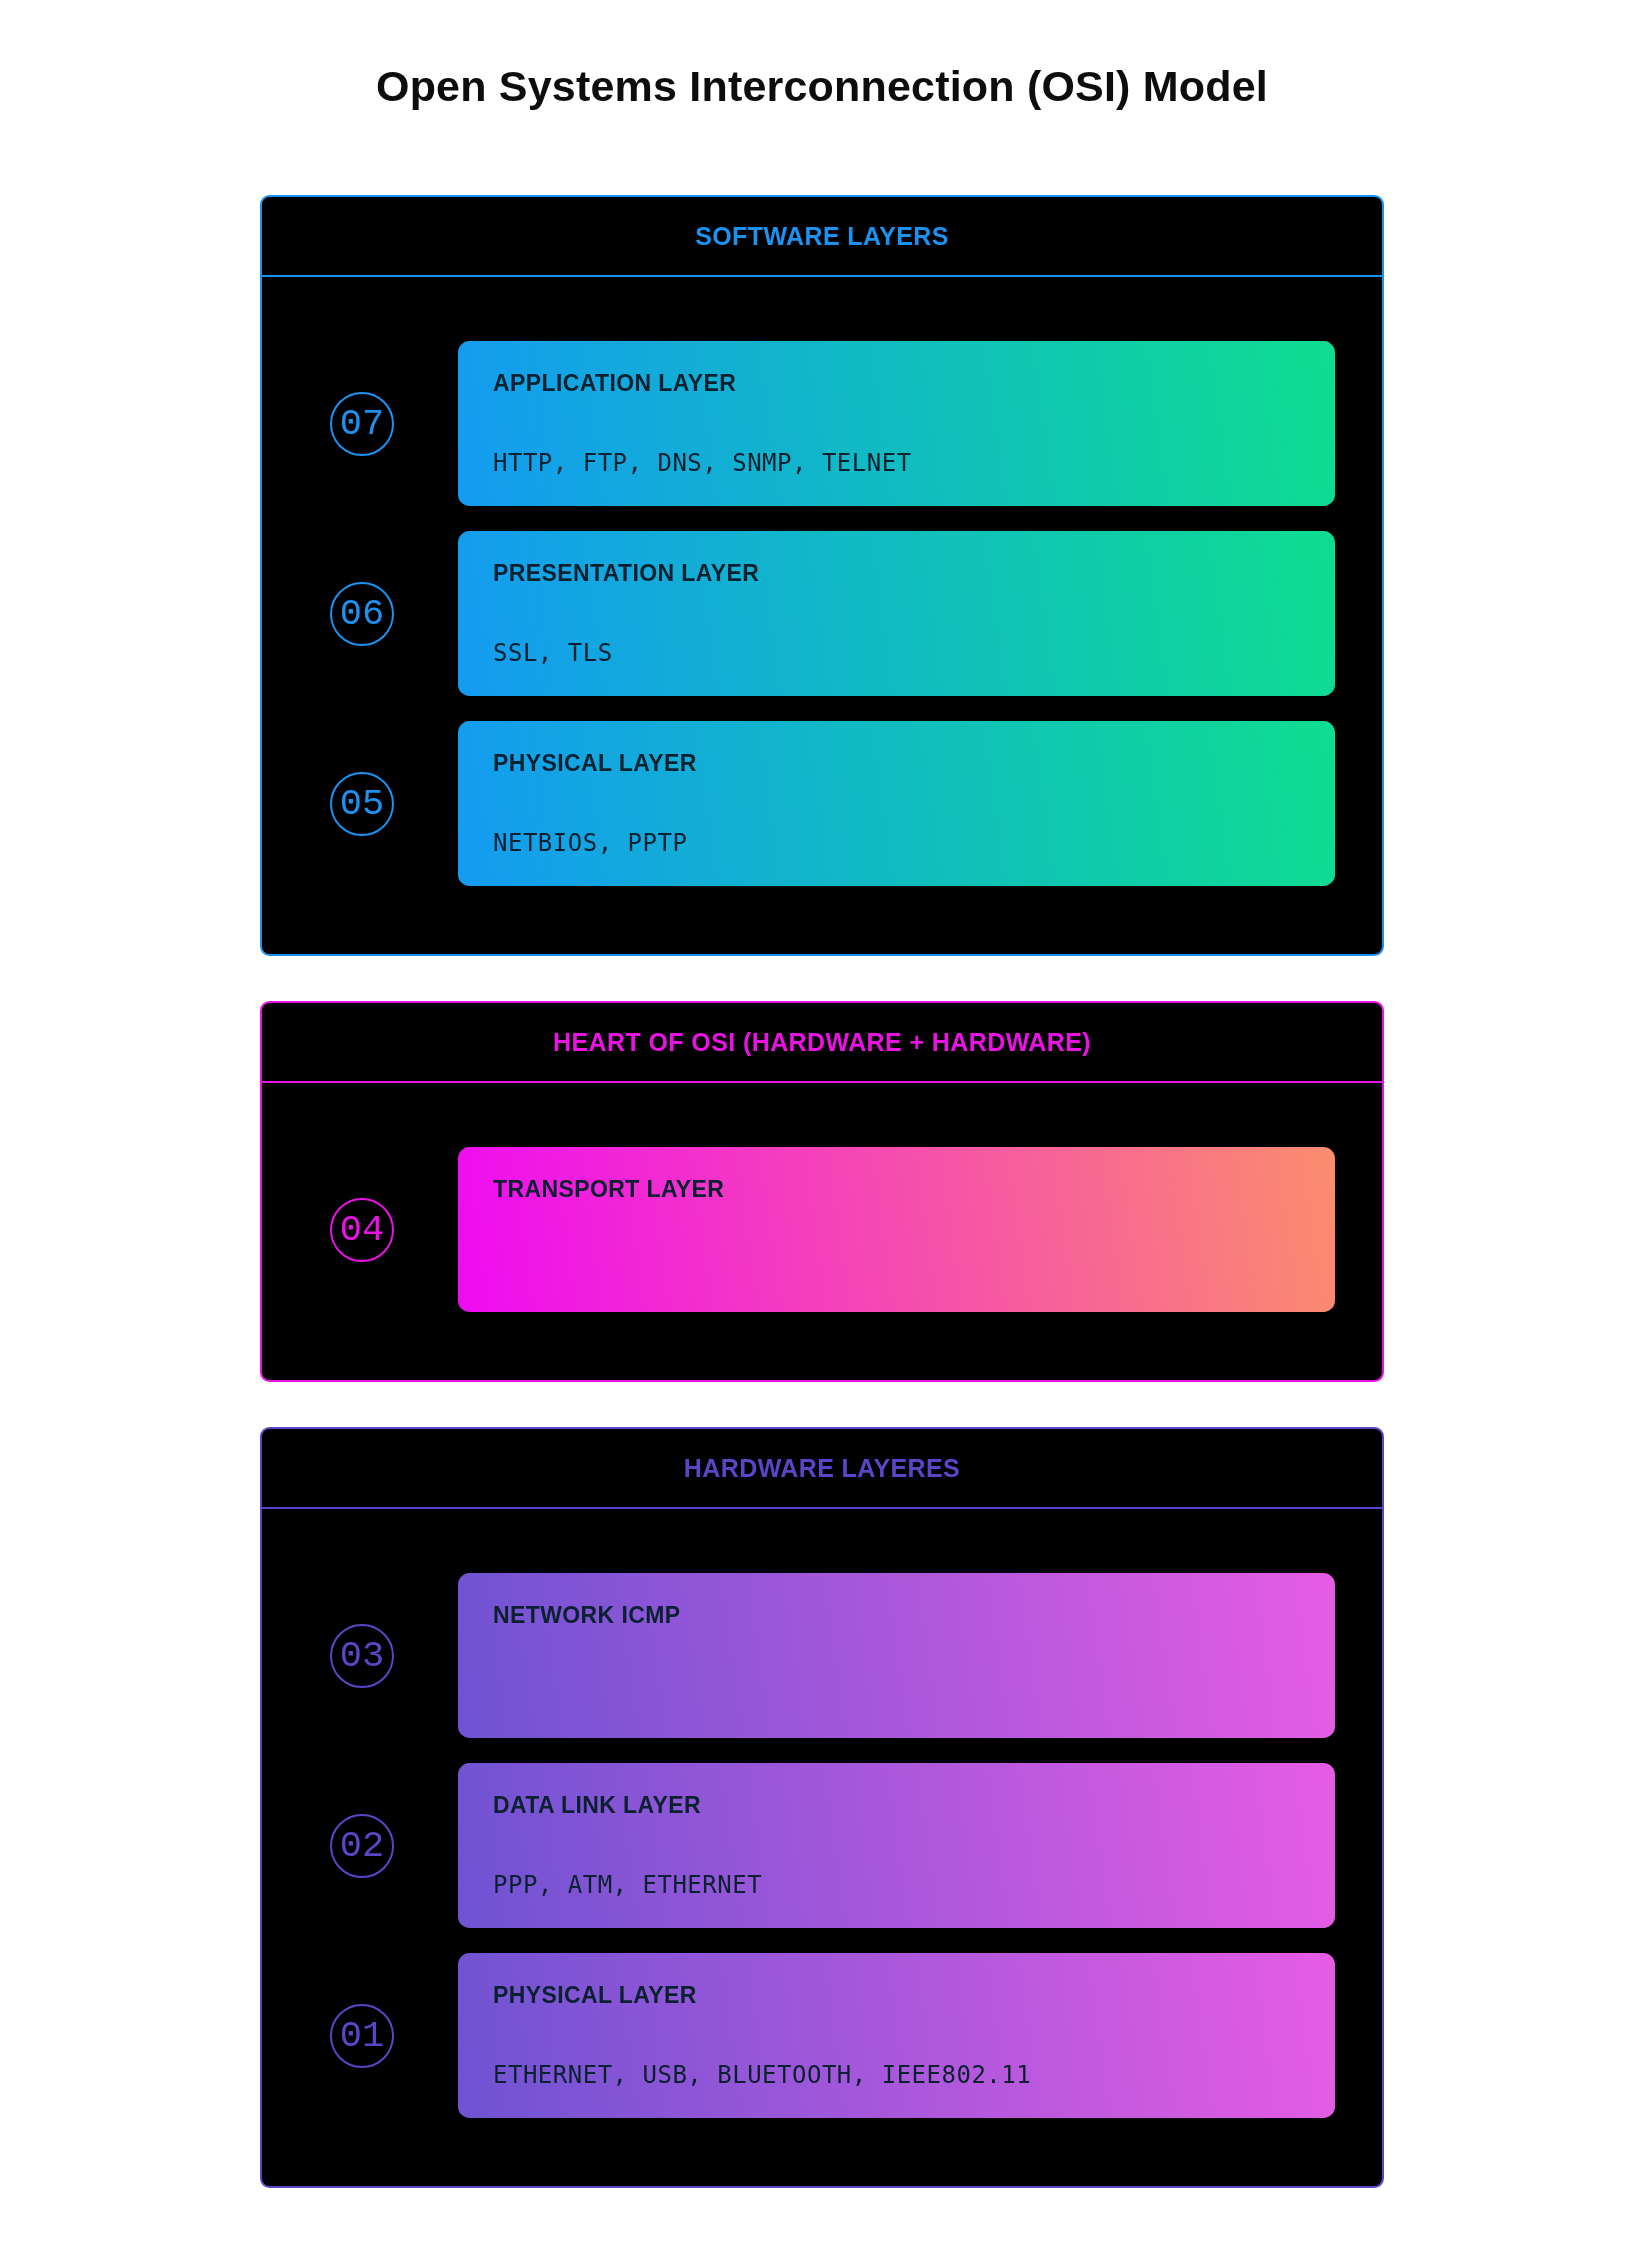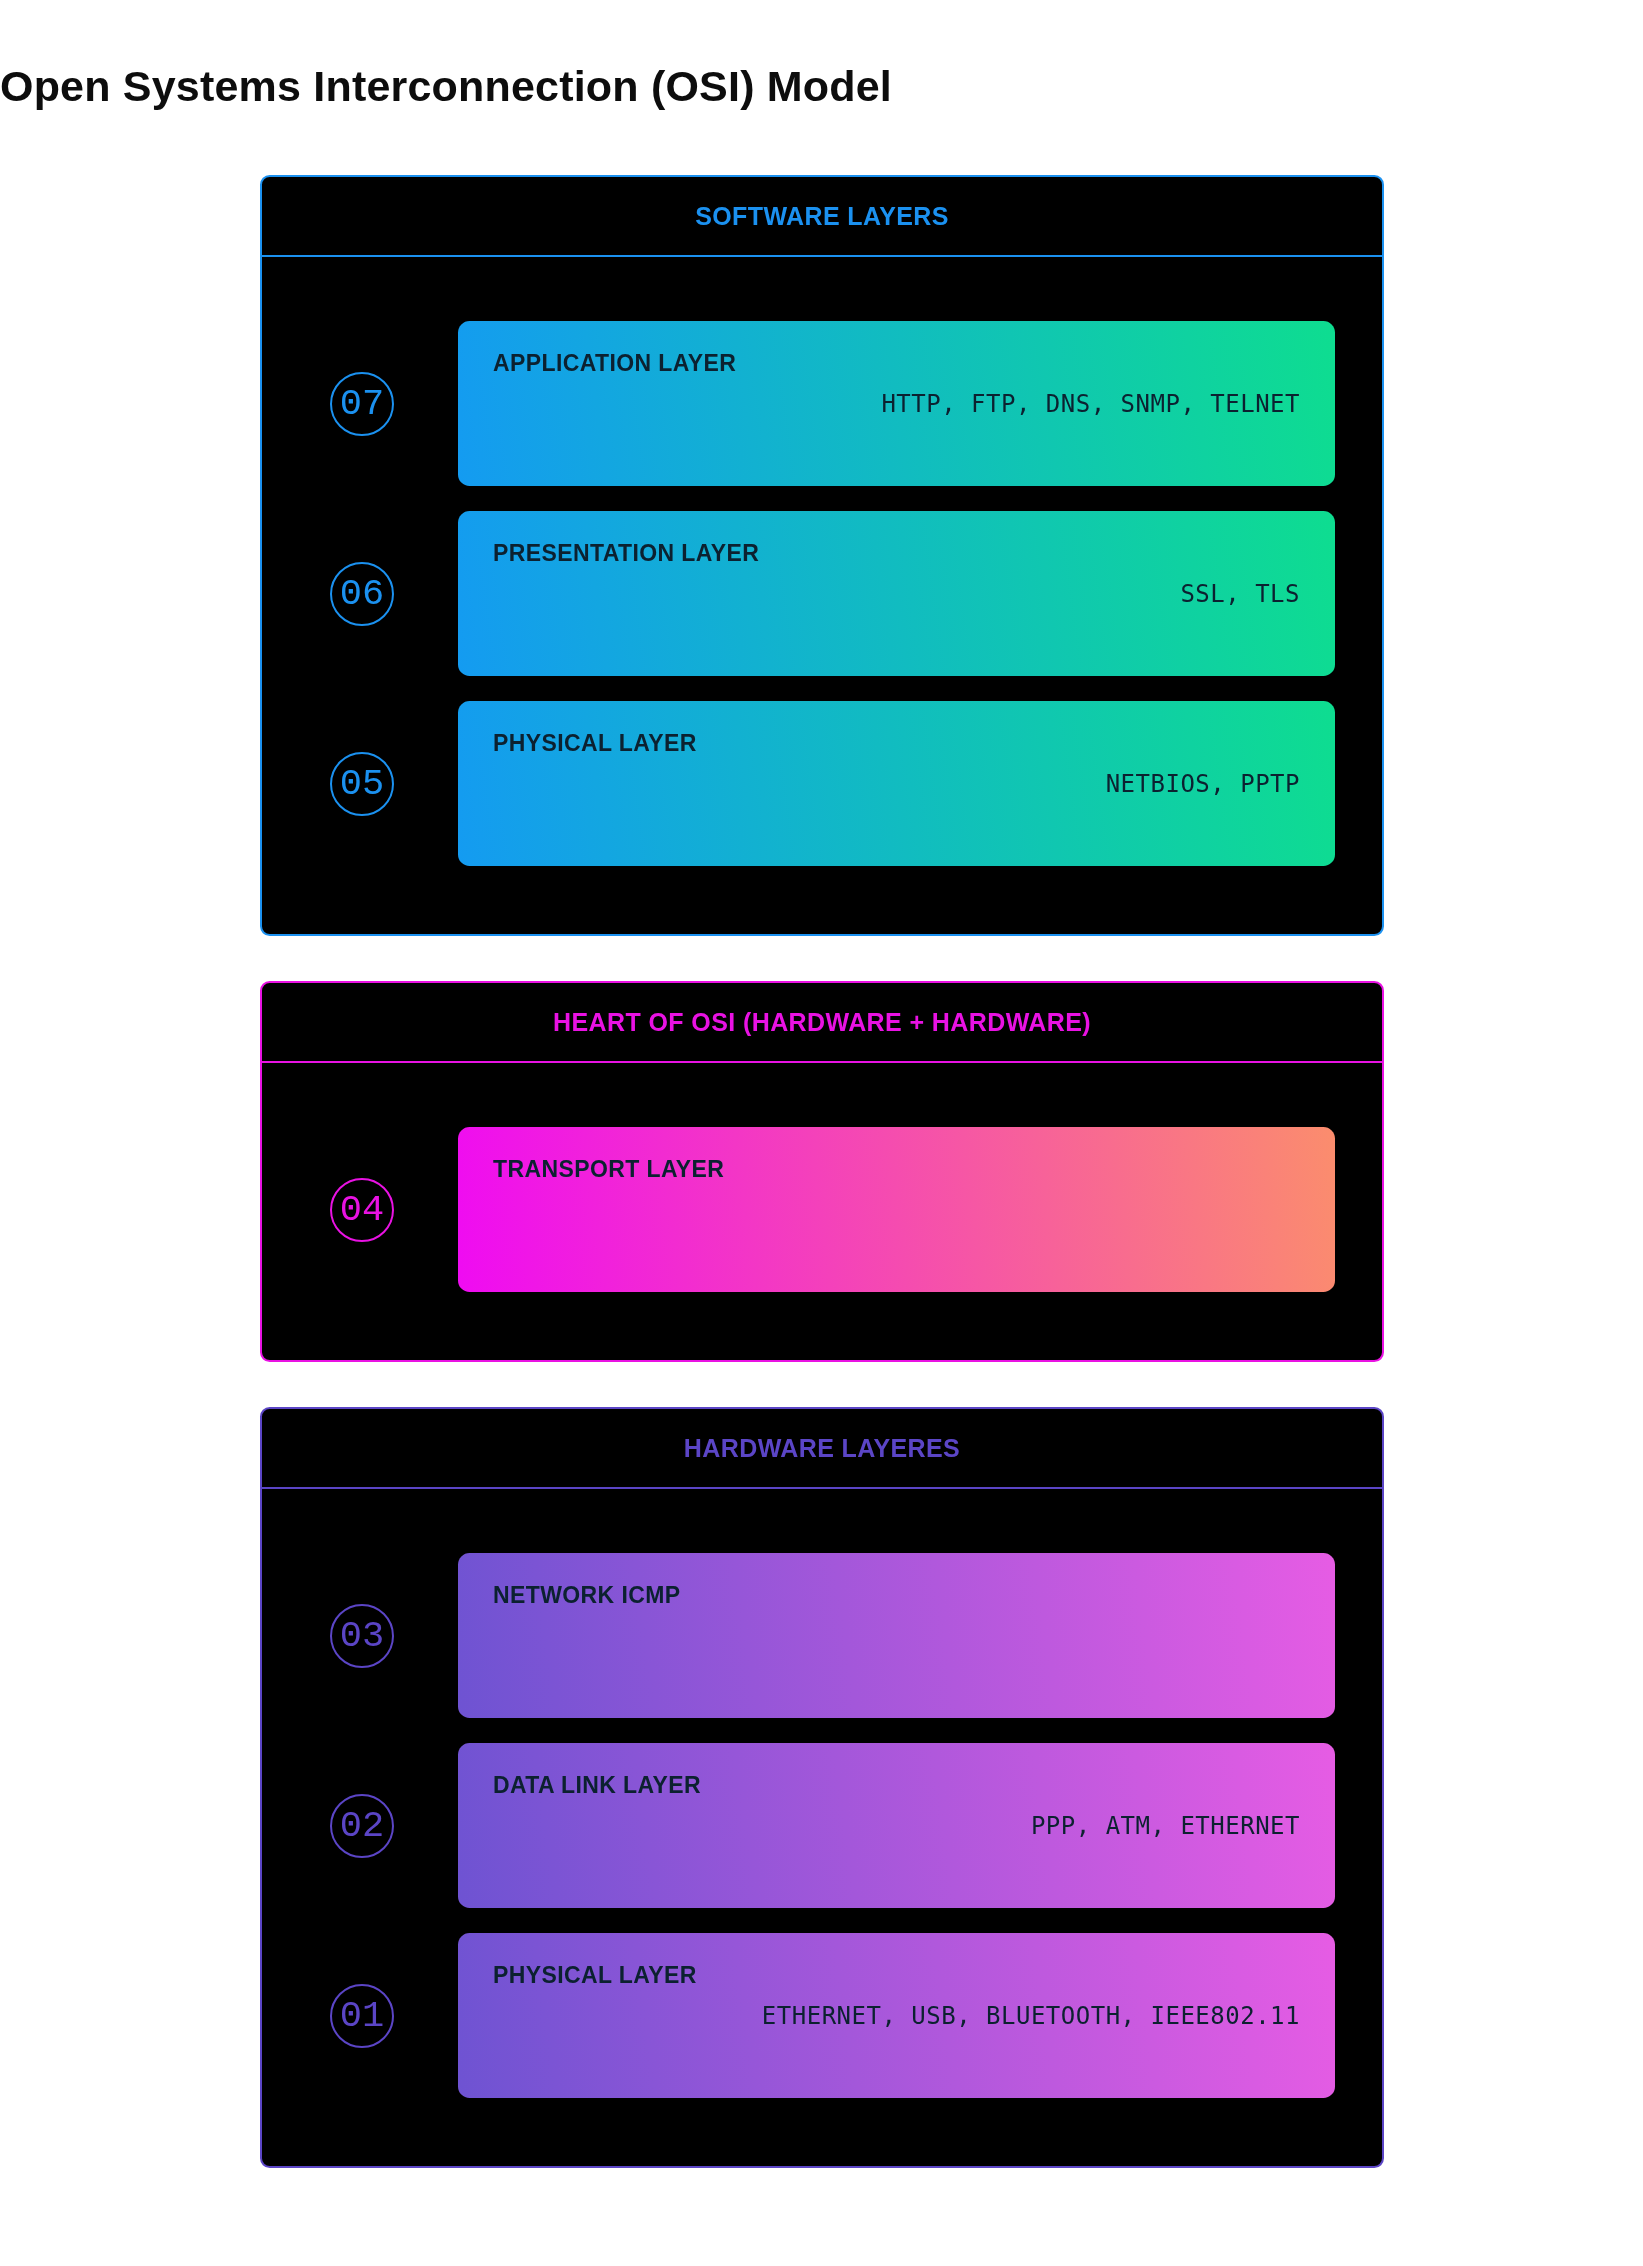--- a/index.html
+++ b/index.html
@@ -5,26 +5,26 @@
   * { margin: 0; padding: 0; box-sizing: border-box; }
   html, body { background: #ffffff; }
   body {
     width: 1644px;
     min-height: 2267px;
     margin: 0 auto;
     font-family: "Liberation Sans", sans-serif;
     padding-top: 62px;
   }
   .page-title {
-    text-align: left;
+    text-align: center;
     font-size: 43px;
     font-weight: 800;
     color: #0d0d0d;
     letter-spacing: 0.2px;
-    margin-bottom: 64px;
+    margin-bottom: 84px;
   }
   .section {
     width: 1124px;
     margin: 0 auto 45px auto;
     border: 2.9px solid var(--accent);
     border-radius: 9.7px;
     background: #000000;
   }
   .section-header {
     height: 80px;
@@ -62,20 +62,21 @@
     color: var(--accent);
     margin-right: 64px;
   }
   .layer-card {
     flex: 1;
     height: 165px;
     border-radius: 11.6px;
     background: linear-gradient(82deg, var(--g1), var(--g2));
     padding: 29px 35px;
     display: flex;
+    flex-direction: column;
     justify-content: space-between;
   }
   .layer-title {
     font-size: 23px;
     font-weight: bold;
     letter-spacing: 0.4px;
     color: #0c2130;
   }
   .layer-protocols {
     font-family: "DejaVu Sans Mono", monospace;

